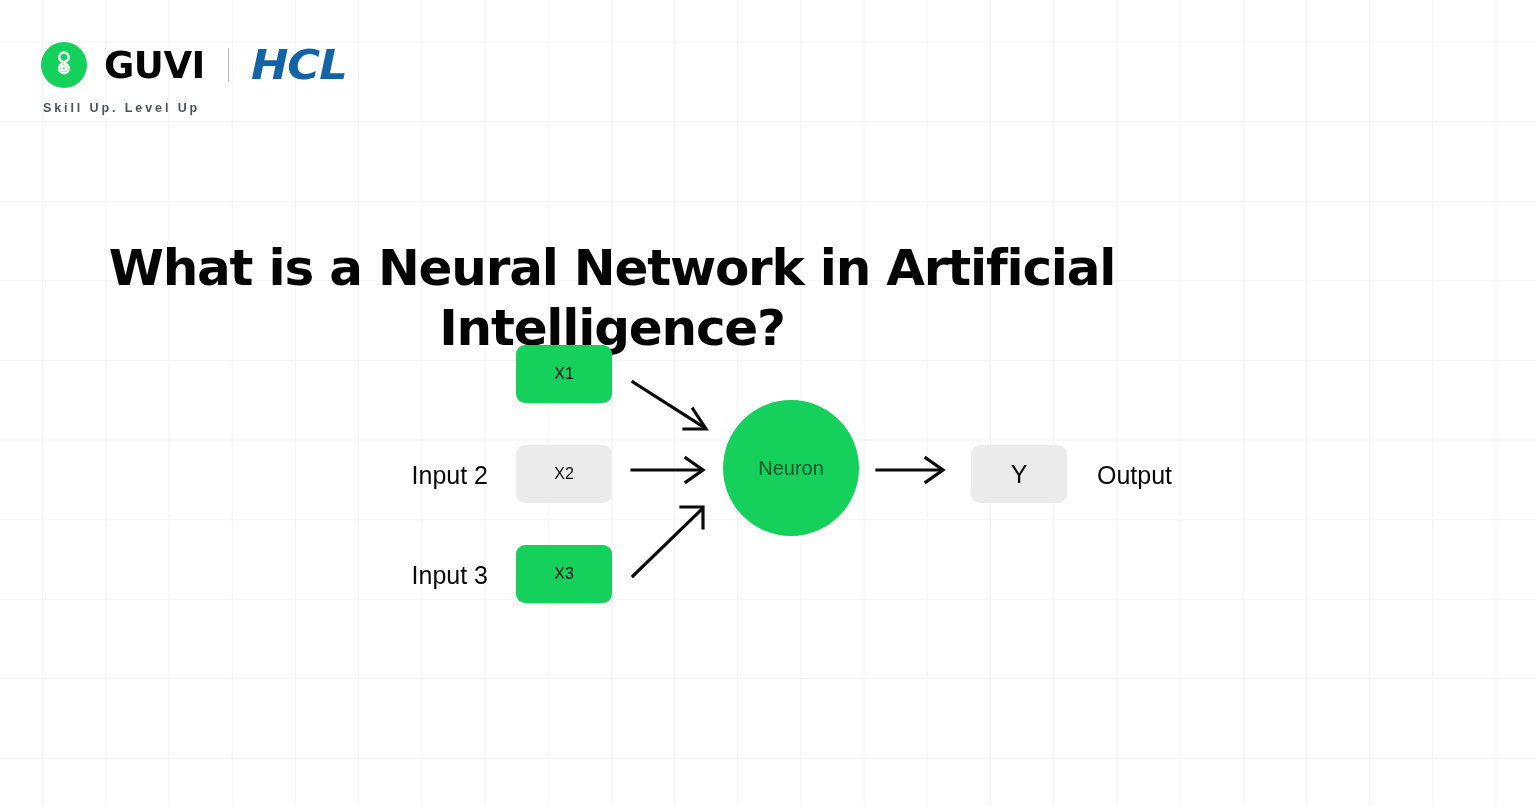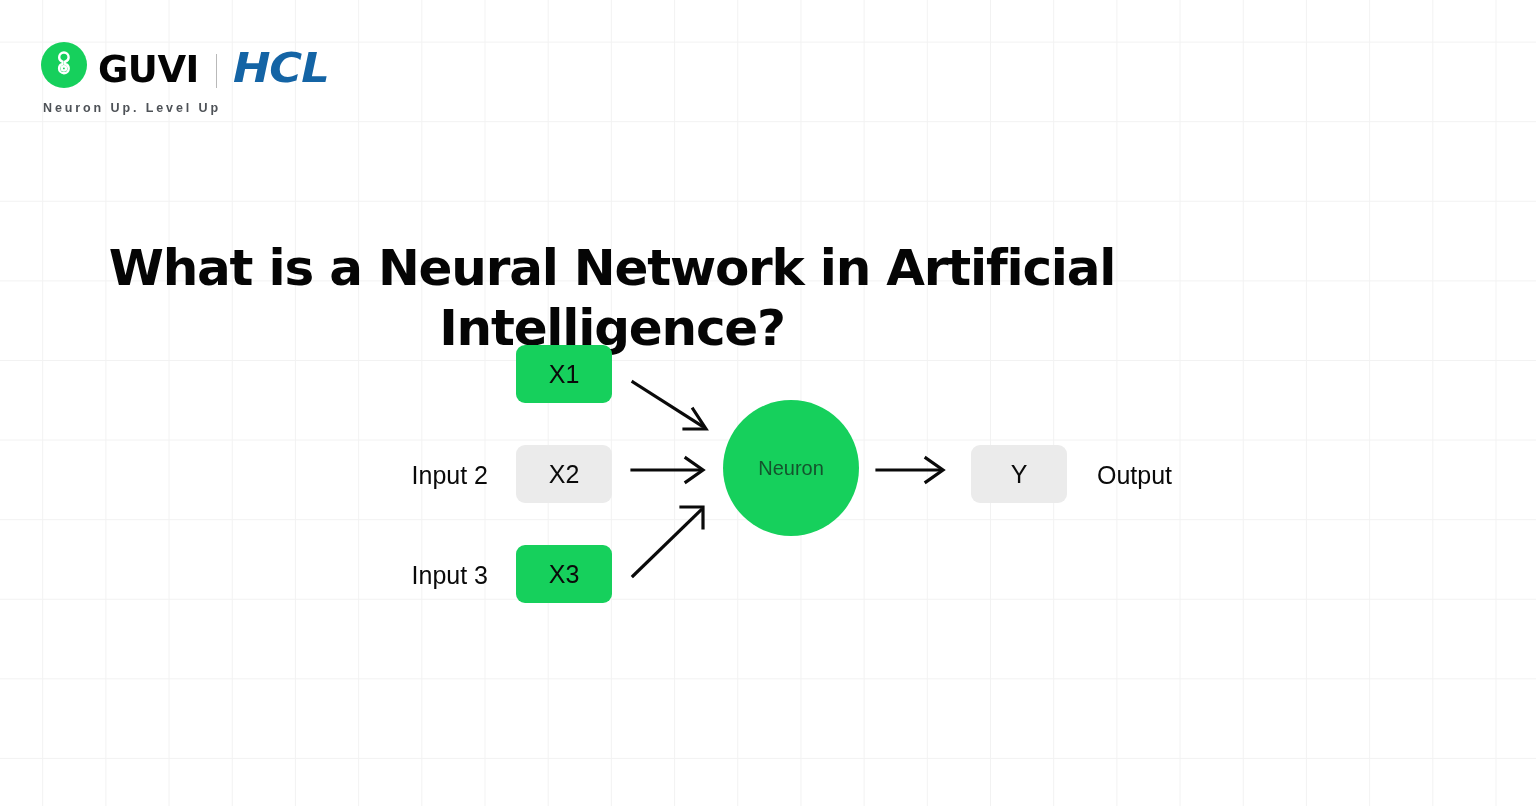--- a/index.html
+++ b/index.html
@@ -27,22 +27,23 @@
   #brand {
     position: absolute;
     left: 41px;
     top: 42px;
     display: flex;
     flex-direction: column;
     align-items: flex-start;
   }
   #brand-row {
     display: flex;
-    align-items: flex-end;
+    align-items: center;
     height: 46px;
+    gap: 6px;
   }
   #guvi-mark {
     width: 46px;
     height: 46px;
     border-radius: 50%;
     background: #16d05c;
     display: flex;
     align-items: center;
     justify-content: center;
     flex: none;
@@ -124,21 +125,21 @@
   .node-box {
     position: absolute;
     left: 516px;
     width: 96px;
     height: 58px;
     border-radius: 9px;
     display: flex;
     align-items: center;
     justify-content: center;
     font-family: "Liberation Sans", sans-serif;
-    font-size: 25px;
+    font-size: 16px;
     font-weight: 400;
     color: #0a0a0a;
   }
   .node-green { background: #16d05c; }
   .node-grey  { background: #ebebeb; }
   #box-x1 { top: 345px; }
   #box-x2 { top: 445px; }
   #box-x3 { top: 545px; }
 
   #neuron {
@@ -210,21 +211,21 @@
         </svg>
       </span>
 
       <span id="guvi-wordmark">GUVI</span>
 
       <span id="brand-divider"></span>
 
       <span id="hcl-wordmark">HCL</span>
     </div>
 
-    <div id="tagline">Neuron Up. Level Up</div>
+    <div id="tagline">Skill Up. Level Up</div>
   </div>
 
   <h1 id="title">What is a Neural Network in Artificial Intelligence?</h1>
 
   <div id="diagram">
 
     <div class="row-label in-label" id="label-input2">Input 2</div>
     <div class="row-label in-label" id="label-input3">Input 3</div>
 
     <div class="node-box node-green" id="box-x1">X1</div>

